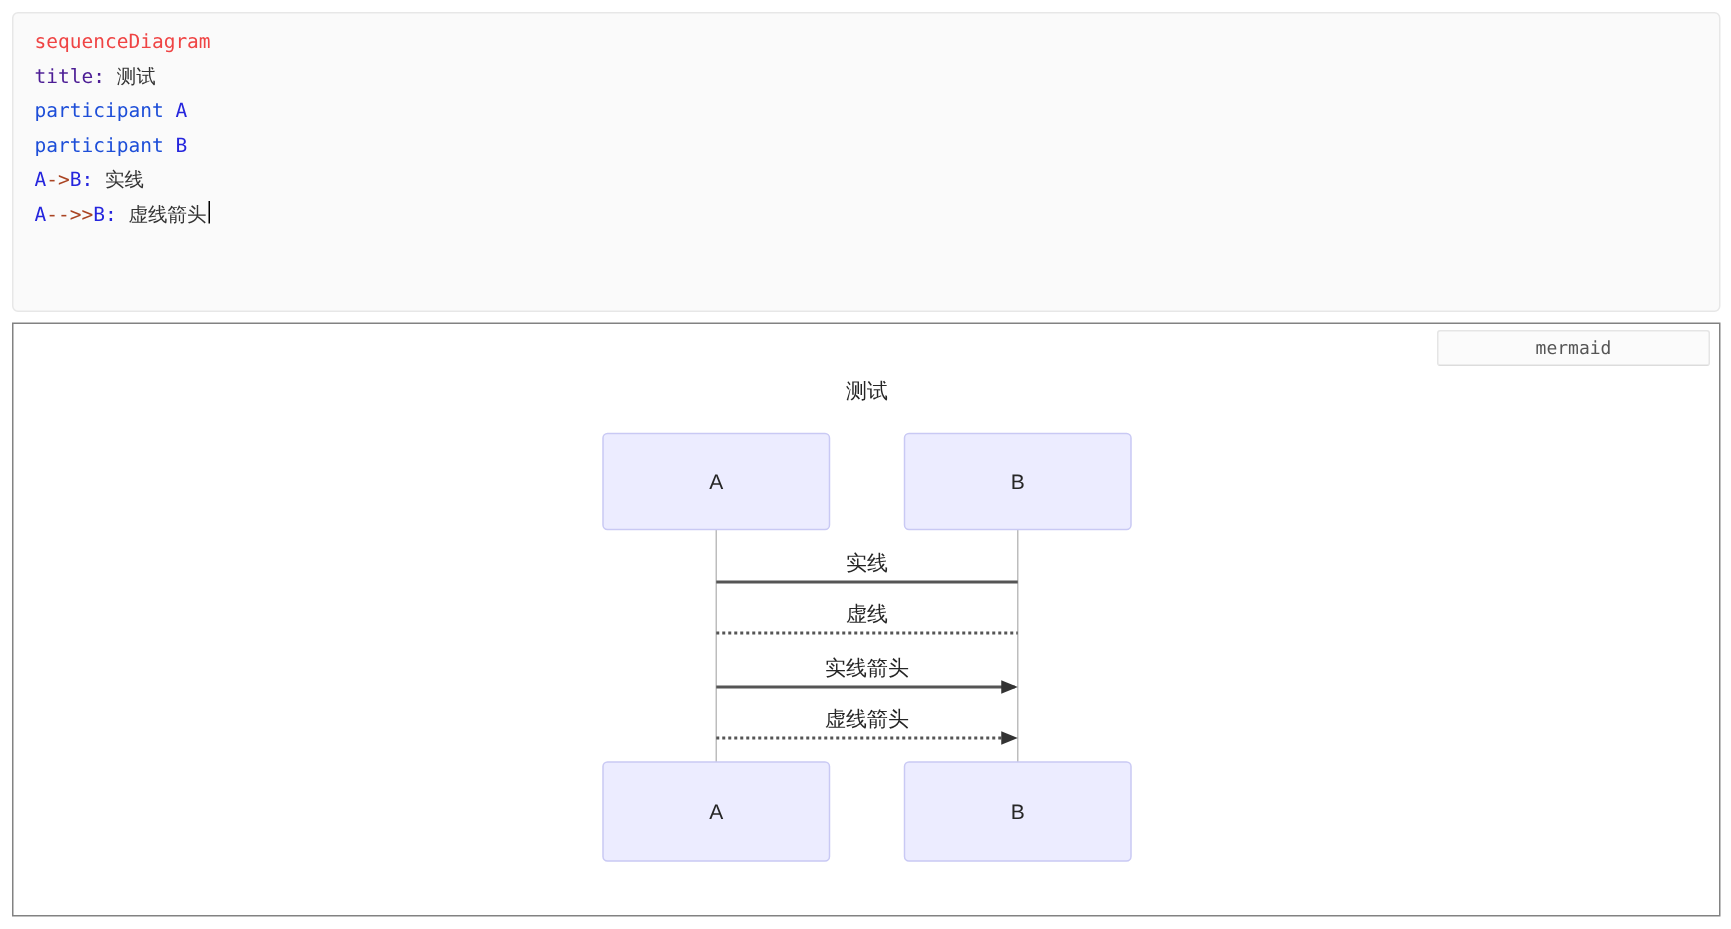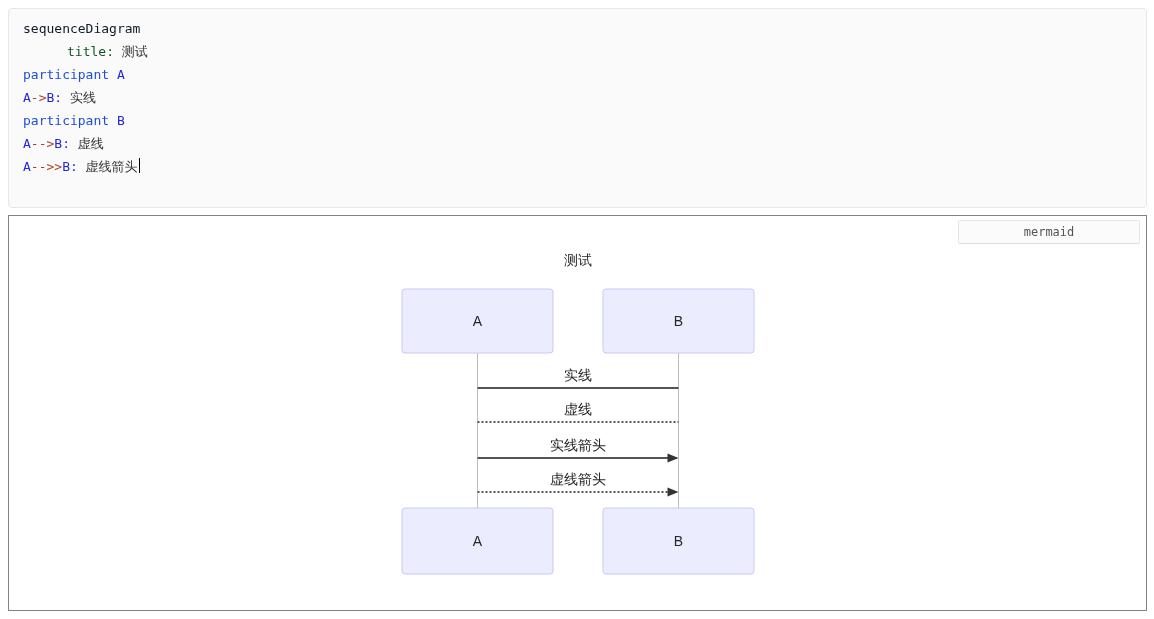--- a/index.html
+++ b/index.html
@@ -8,22 +8,22 @@
 
   
   .code-block {
     position:absolute; left:8px; top:8px; width:1139px; height:200px;
     background:#fafafa; border:1px solid #e7e7e7; border-radius:4px;
     padding:8px 14px;
     font-family:"DejaVu Sans Mono","Liberation Mono",monospace;
     font-size:13px;
   }
   .code-line { height:23px; line-height:23px; white-space:pre; }
-  .tok-keyword     { color:#0f172a; }
-  .tok-title       { color:#14532d;margin-left:44px; }
+  .tok-keyword     { color:#ef4444; }
+  .tok-title       { color:#4c1d95; }
   .tok-participant { color:#1d4ed8; }
   .tok-entity      { color:#2525dd; }
   .tok-operator    { color:#aa4422; }
   .tok-plain       { color:#333333; }
   .caret { display:inline-block; width:1px; height:15px; background:#000; vertical-align:-2px; margin-left:1px; }
 
   
   .diagram-panel {
     position:absolute; left:8px; top:215px; width:1139px; height:396px;
     background:#ffffff; border:1px solid #828282;
@@ -43,23 +43,22 @@
   .msg-line.dotted { stroke-dasharray:2 2; }
   .arrowhead { fill:#333333; stroke:none; }
 </style>
 </head>
 <body>
 
 <div class="code-block">
     <div class="code-line"><span class="tok-keyword">sequenceDiagram</span></div>
     <div class="code-line"><span class="tok-title">title: </span><span class="tok-plain">测试</span></div>
     <div class="code-line"><span class="tok-participant">participant </span><span class="tok-entity">A</span></div>
+    <div class="code-line"><span class="tok-participant">participant </span><span class="tok-entity">B</span></div>
     <div class="code-line"><span class="tok-entity">A</span><span class="tok-operator">-&gt;</span><span class="tok-entity">B:</span><span class="tok-plain"> 实线</span></div>
-    <div class="code-line"><span class="tok-participant">participant </span><span class="tok-entity">B</span></div>
-    <div class="code-line"><span class="tok-entity">A</span><span class="tok-operator">--&gt;</span><span class="tok-entity">B:</span><span class="tok-plain"> 虚线</span></div>
     <div class="code-line"><span class="tok-entity">A</span><span class="tok-operator">--&gt;&gt;</span><span class="tok-entity">B:</span><span class="tok-plain"> 虚线箭头</span><span class="caret"></span></div>
   </div>
 
 <div class="diagram-panel">
   <div class="lang-button">mermaid</div>
 
   <svg class="diagram-svg" width="1137" height="394" viewBox="0 0 1137 394" xmlns="http://www.w3.org/2000/svg">
 
     <text x="569" y="49" text-anchor="middle">测试</text>
 

